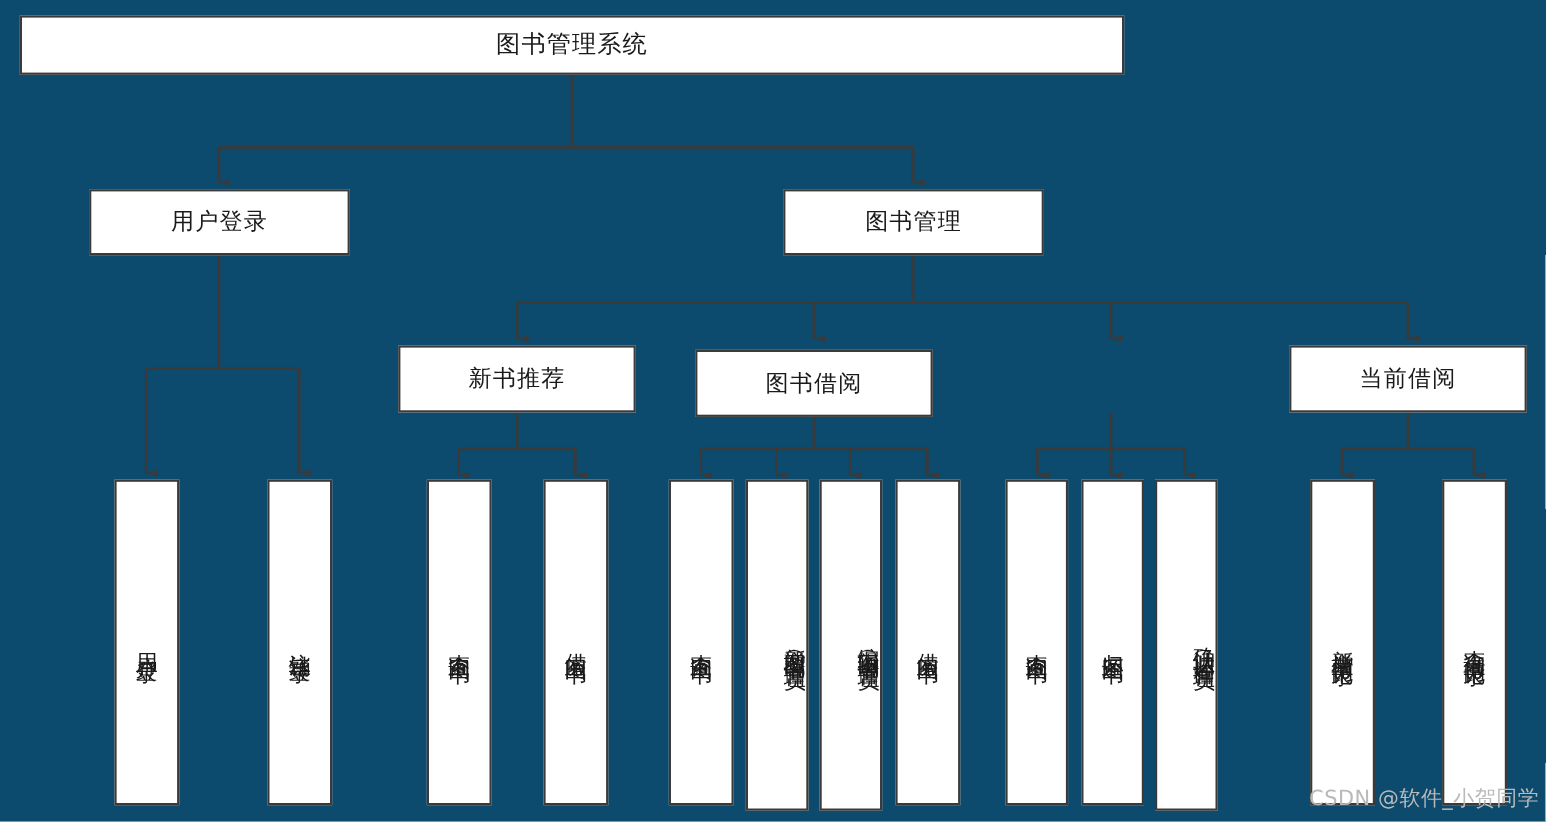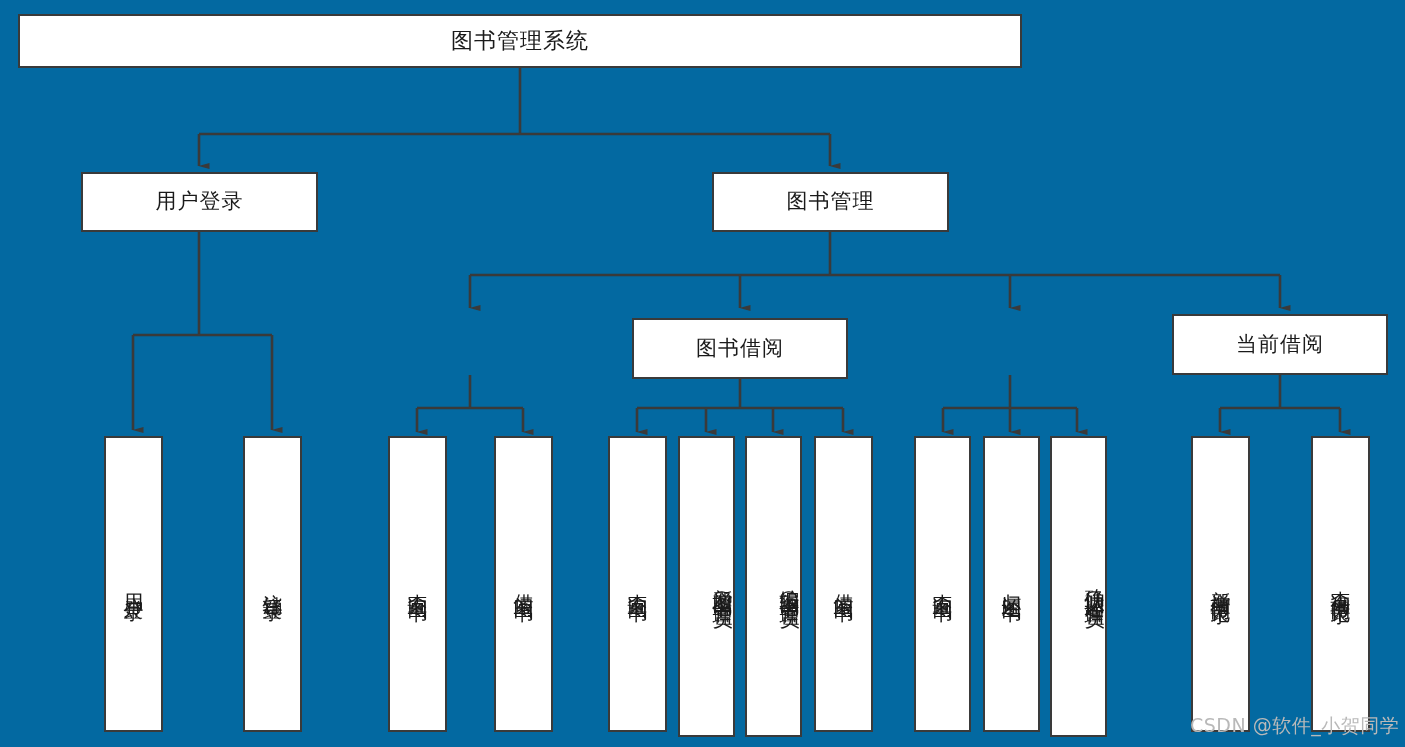--- a/index.html
+++ b/index.html
@@ -7,21 +7,21 @@
     padding: 0;
     background: #ffffff;
   }
   body {
     font-family: "DejaVu Sans", "Liberation Sans", sans-serif;
   }
   #canvas {
     position: relative;
     width: 1405px;
     height: 747px;
-    background: #0369a1;
+    background: #0c4a6e;
     overflow: hidden;
   }
   #edges {
     position: absolute;
     left: 0;
     top: 0;
     width: 1405px;
     height: 747px;
   }
   .node {
@@ -116,20 +116,21 @@
       <path d="M1220,408 L1220,432" marker-end="url(#arw)"></path>
       <path d="M1340,408 L1340,432" marker-end="url(#arw)"></path>
     </g>
   </svg>
 
   <div class="node h root" style="left:18px; top:14px; width:1004px; height:54px;">图书管理系统</div>
 
   <div class="node h" style="left:81px; top:172px; width:237px; height:60px;">用户登录</div>
   <div class="node h" style="left:712px; top:172px; width:237px; height:60px;">图书管理</div>
 
+  <div class="node h" style="left:362px; top:314px; width:216px; height:61px;">新书推荐</div>
   <div class="node h" style="left:632px; top:318px; width:216px; height:61px;">图书借阅</div>
   <div class="node h" style="left:1172px; top:314px; width:216px; height:61px;">当前借阅</div>
 
   <div class="node v" style="left:104px; top:436px; width:59px; height:296px;">用户登录</div>
   <div class="node v" style="left:243px; top:436px; width:59px; height:296px;">注销登录</div>
 
   <div class="node v" style="left:388px; top:436px; width:59px; height:296px;">查询图书</div>
   <div class="node v" style="left:494px; top:436px; width:59px; height:296px;">借阅图书</div>
 
   <div class="node v" style="left:608px; top:436px; width:59px; height:296px;">查询图书</div>

